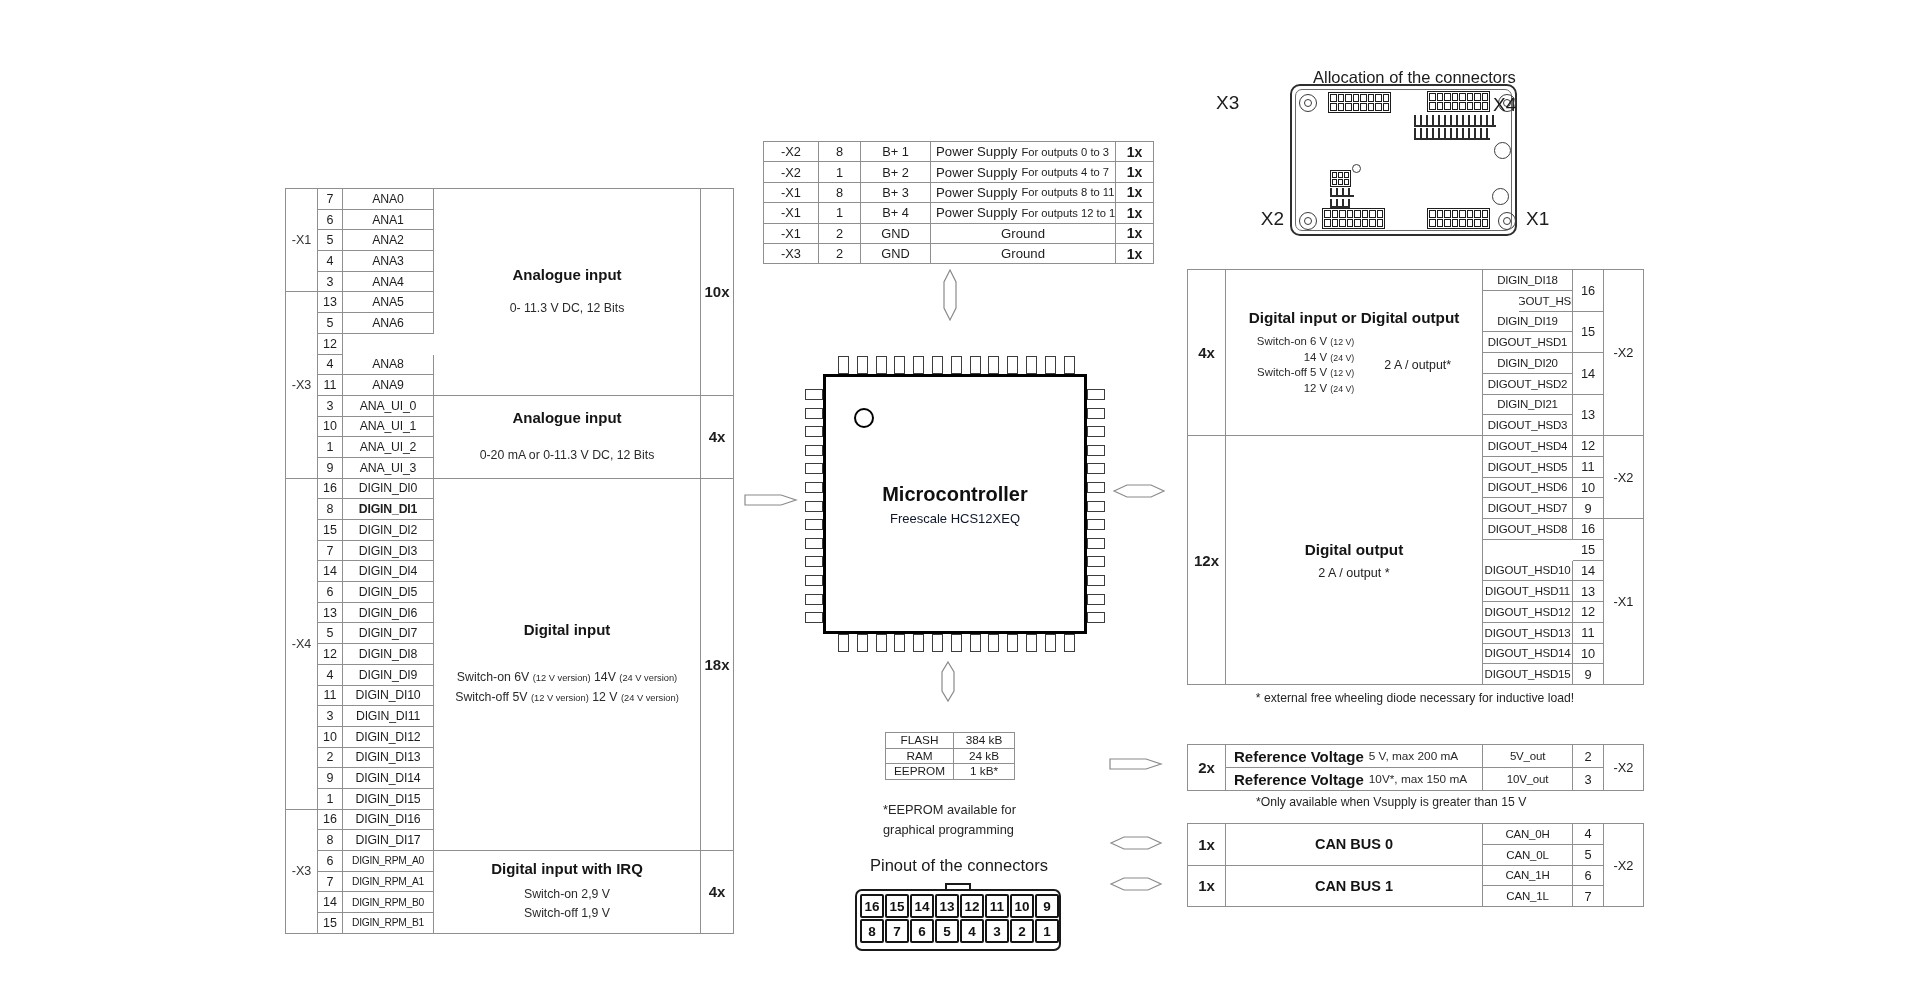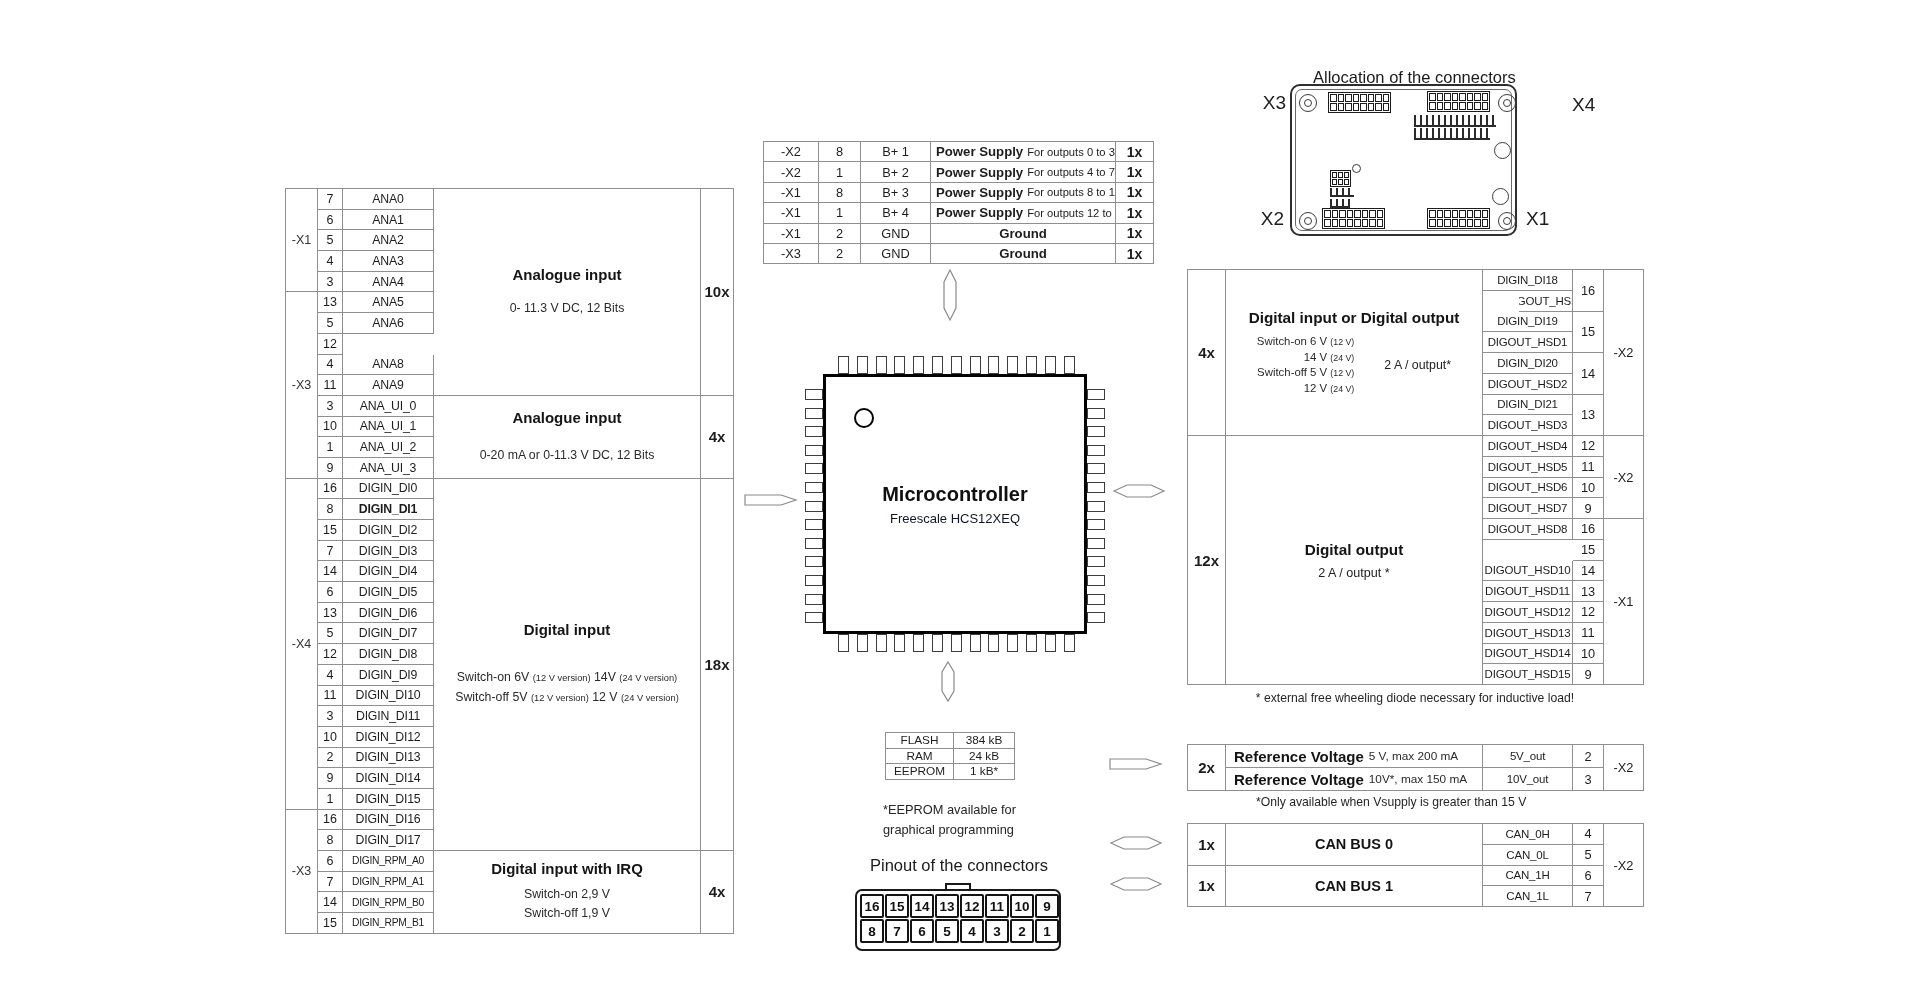--- a/index.html
+++ b/index.html
@@ -21,21 +21,21 @@
   .cell.desc{flex-direction:column;padding:6px;text-align:center}
   .sec-title{font-weight:bold;font-size:15px;color:#151515}
   .sec-line{font-size:12.3px;color:#2a2a2a;line-height:19px;white-space:nowrap}
   .tiny{font-size:9.3px}
   .cell.count{font-weight:bold;font-size:15px}
 
   
   #power-table{left:763px;top:141px;grid-template-columns:55px 42px 70px 185px 38px;grid-auto-rows:20.4px;font-size:12.8px}
   #power-table .pdesc{justify-content:flex-start;padding-left:5px;white-space:nowrap}
   #power-table .pdesc.centered{justify-content:center;padding-left:0}
-  .pbold{font-weight:bold;font-size:13.2px}
+  .pbold{font-weight:normal;font-size:13.2px}
   .prest{font-size:11.2px;margin-left:4px}
   #power-table .pcount{font-weight:bold;font-size:14px}
 
   
   #mcu-body{position:absolute;left:823px;top:374px;width:264px;height:260px;border:3px solid #000;
     background:#fff;display:flex;flex-direction:column;align-items:center;justify-content:center;gap:5px;z-index:2}
   #mcu-dot{position:absolute;left:28px;top:31px;width:20px;height:20px;border:2.5px solid #000;border-radius:50%}
   .mcu-title{font-weight:bold;font-size:20px;color:#101010}
   .mcu-sub{font-size:13px;color:#0f172a}
   .pin-t{position:absolute;width:11px;height:18px;border:1.5px solid #3d3d3d;background:#fff;z-index:1}
@@ -462,22 +462,22 @@
       <div class="mini-block" style="left: 38px; top: 84px;">
         <div class="hdr-cell"></div>
         <div class="hdr-cell"></div>
         <div class="hdr-cell"></div>
         <div class="hdr-cell"></div>
         <div class="hdr-cell"></div>
         <div class="hdr-cell"></div>
       </div>
       <div class="mini-circle" style="left: 60px; top: 78px;"></div>
     </div>
-  <div class="xlabel" style="left:1254px;top:92px;width:32px;text-align:right">X3</div>
-  <div class="xlabel" style="left:1572px;top:94px">X4</div>
+  <div class="xlabel" style="left:1216px;top:92px;width:32px;text-align:left">X3</div>
+  <div class="xlabel" style="left:1493px;top:94px">X4</div>
   <div class="xlabel" style="left:1252px;top:208px;width:32px;text-align:right">X2</div>
   <div class="xlabel" style="left:1526px;top:208px">X1</div>
 
   <div class="grid-table" id="io-table">
       <div class="cell count" style="grid-area: 1 / 1 / span 8;">4x</div>
       <div class="cell io-desc" style="grid-area: 1 / 2 / span 8;">
         <div class="io-title">Digital input or Digital output</div>
         <div class="io-sub">
           <div class="switch-block">
             <div><span>Switch-on 6 V </span><span class="tiny">(12 V)</span></div>

